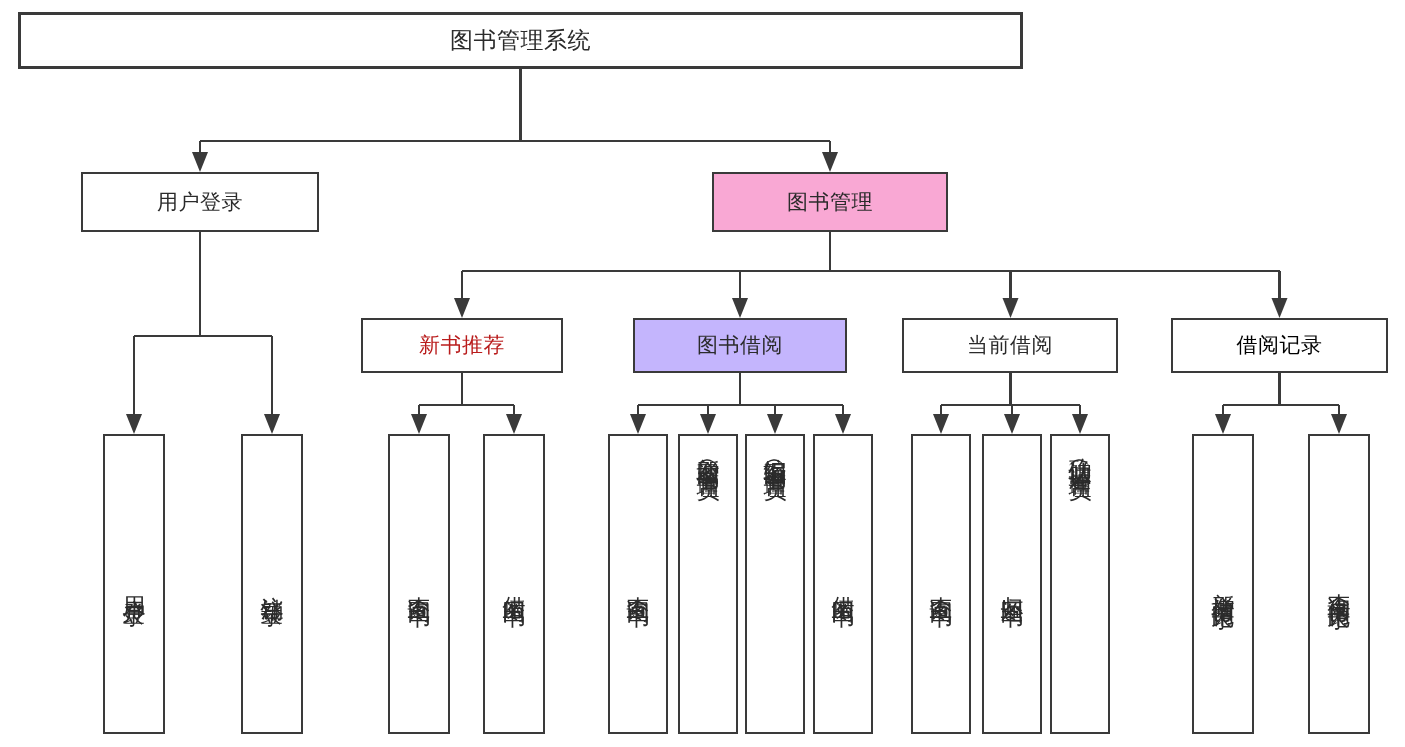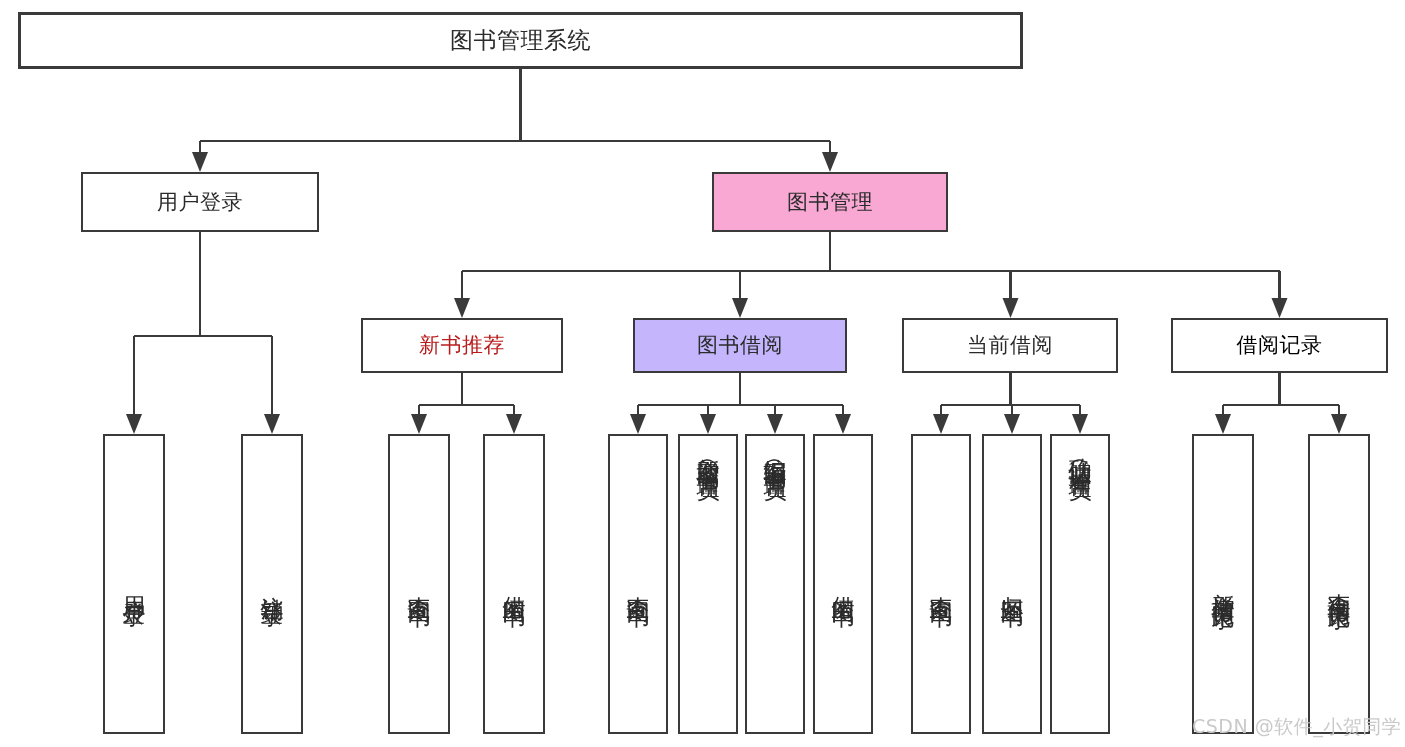--- a/index.html
+++ b/index.html
@@ -191,14 +191,13 @@
       <div class="node vert tall" id="node-l11" style="left: 1050px; top: 434px; width: 60px; height: 300px; border-color: rgb(58, 58, 58); background: rgb(255, 255, 255); color: rgb(43, 43, 43);">
         <span class="label">确认归还（管理员）</span>
       </div>
       <div class="node vert" id="node-l12" style="left: 1192px; top: 434px; width: 62px; height: 300px; border-color: rgb(58, 58, 58); background: rgb(255, 255, 255); color: rgb(43, 43, 43);">
         <span class="label">新增借阅记录</span>
       </div>
       <div class="node vert" id="node-l13" style="left: 1308px; top: 434px; width: 62px; height: 300px; border-color: rgb(58, 58, 58); background: rgb(255, 255, 255); color: rgb(43, 43, 43);">
         <span class="label">查询借阅记录</span>
       </div>
     </div>
-  <div class="watermark" style="left: 1192px; top: 714px; color: rgb(201, 201, 201);">CSDN @软件_小贺同学</div>
 </div>
 
 </body></html>

